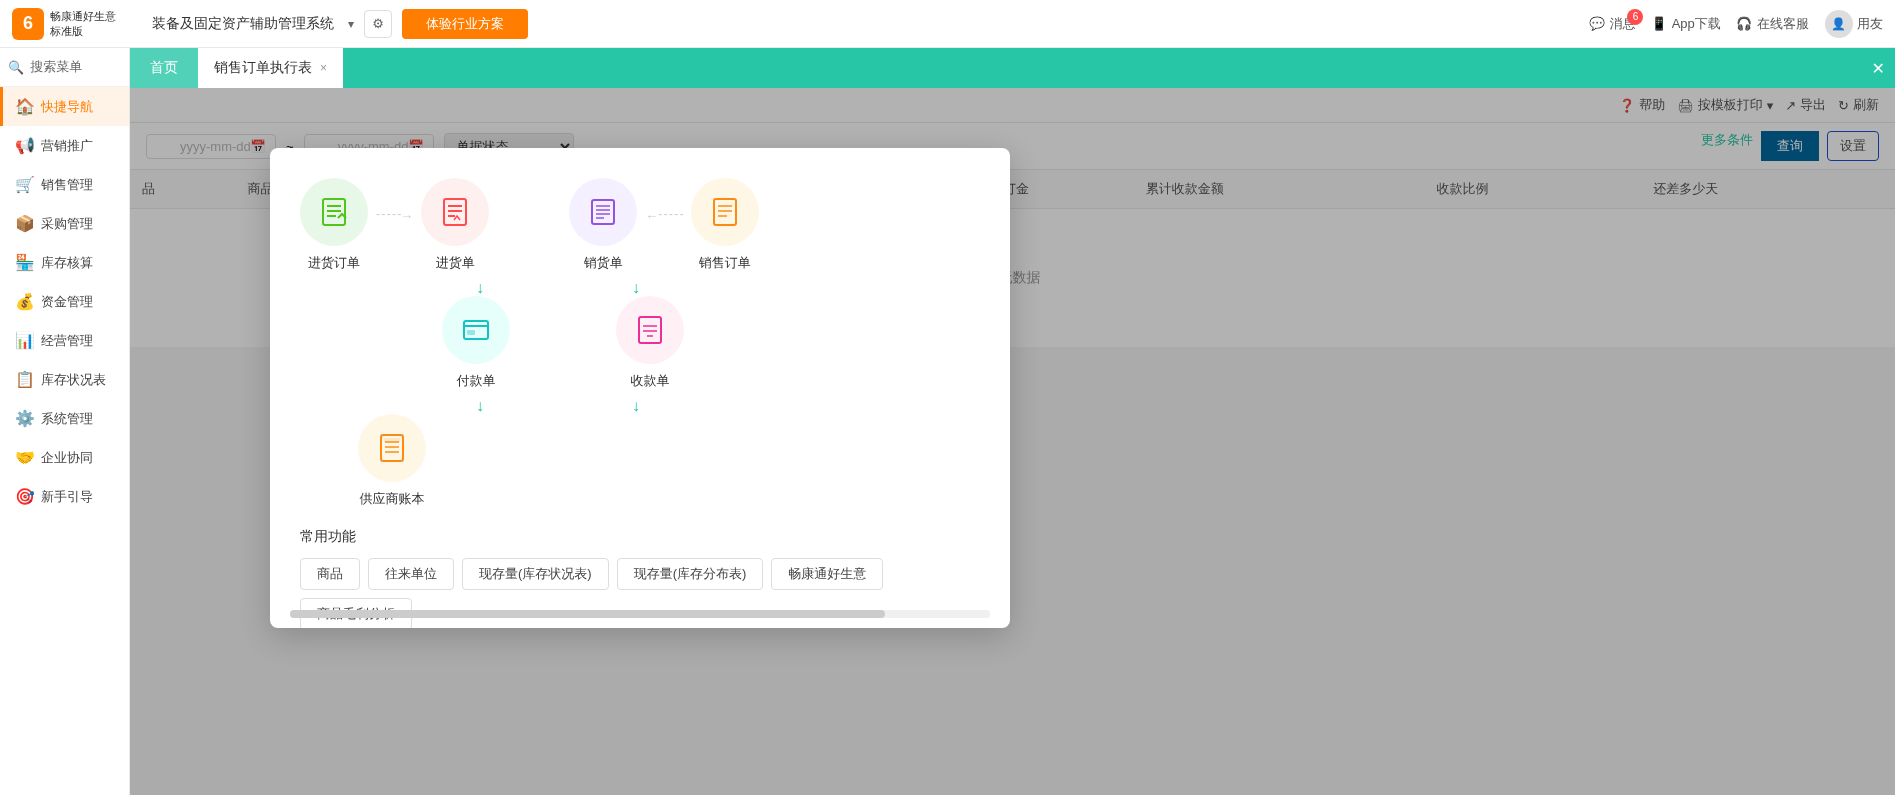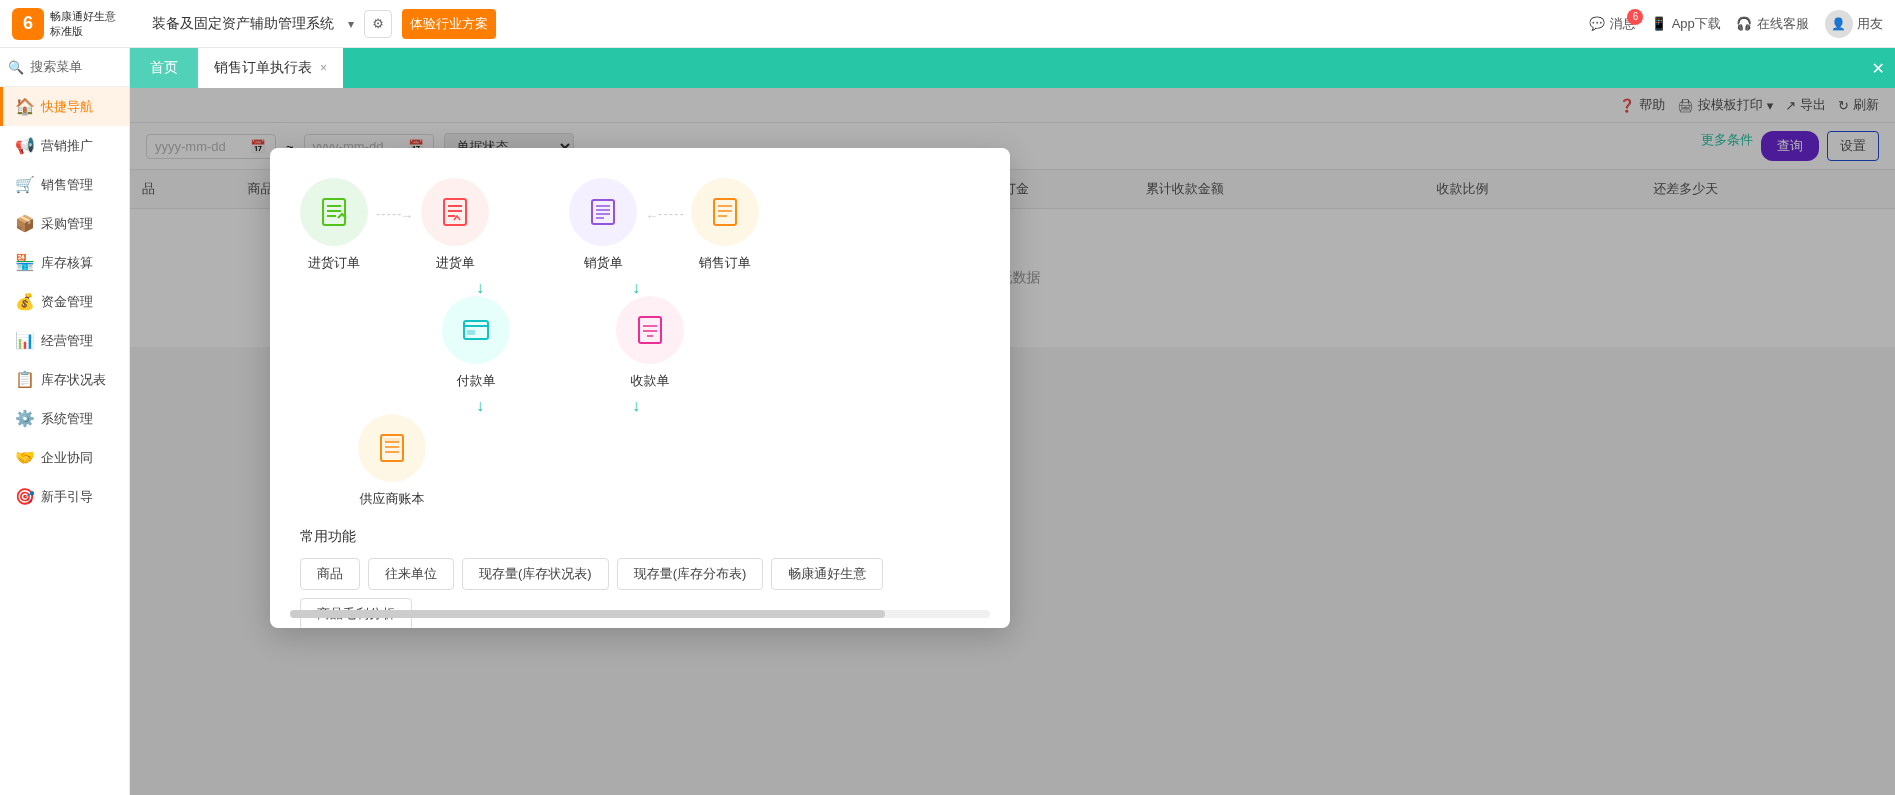--- a/index.html
+++ b/index.html
@@ -14,47 +14,47 @@
     .tab-bar { display: flex; align-items: center; background: #26c6a6; height: 40px; padding: 0 0; }
     .page-content { flex: 1; background: #f5f5f5; position: relative; overflow: hidden; }
 
     
     .logo-area { display: flex; align-items: center; gap: 6px; width: 120px; }
     .logo-icon { width: 32px; height: 32px; background: #ff7d00; border-radius: 6px; display: flex; align-items: center; justify-content: center; color: #fff; font-size: 18px; font-weight: bold; }
     .logo-text { font-size: 11px; color: #333; line-height: 1.3; }
     .system-title { font-size: 14px; color: #333; font-weight: normal; margin-left: 10px; }
     .dropdown-arrow { color: #666; font-size: 12px; margin-left: 4px; cursor: pointer; }
     .gear-btn { width: 28px; height: 28px; border: 1px solid #ddd; border-radius: 4px; display: flex; align-items: center; justify-content: center; cursor: pointer; color: #666; }
-    .experience-btn { background: #ff7d00; color: #fff; border: none; border-radius: 4px; padding: 6px 8px; font-size: 13px; cursor: pointer; }
+    .experience-btn { background: #ff7d00; color: #fff; border: none; border-radius: 4px; padding: 6px 24px; font-size: 13px; cursor: pointer; }
     .top-bar-right { margin-left: auto; display: flex; align-items: center; gap: 16px; }
     .top-icon-btn { display: flex; align-items: center; gap: 4px; color: #555; font-size: 13px; cursor: pointer; position: relative; }
     .badge { background: #ff4d4f; color: #fff; border-radius: 8px; font-size: 10px; padding: 0 4px; position: absolute; top: -6px; right: -8px; min-width: 16px; height: 16px; display: flex; align-items: center; justify-content: center; }
     .user-avatar { width: 28px; height: 28px; border-radius: 50%; background: #ddd; display: flex; align-items: center; justify-content: center; font-size: 12px; color: #666; }
 
     
     .sidebar-search { padding: 10px 8px; border-bottom: 1px solid #f0f0f0; display: flex; align-items: center; gap: 6px; color: #666; font-size: 13px; cursor: pointer; }
     .sidebar-item { display: flex; align-items: center; gap: 8px; padding: 10px 12px; color: #444; font-size: 13px; cursor: pointer; border-left: 3px solid transparent; }
     .sidebar-item.active { background: #fff3e8; border-left-color: #ff7d00; color: #ff7d00; }
     .sidebar-item-icon { font-size: 16px; width: 18px; text-align: center; }
 
     
     .tab-home { padding: 0 20px; height: 40px; display: flex; align-items: center; color: #fff; font-size: 14px; cursor: pointer; background: rgba(255,255,255,0.2); }
     .tab-item { padding: 0 16px; height: 40px; display: flex; align-items: center; color: #fff; font-size: 14px; cursor: pointer; background: #fff; color: #333; gap: 8px; }
     .tab-close { color: #999; font-size: 12px; cursor: pointer; }
     .tab-bar-close { margin-left: auto; margin-right: 10px; color: #fff; cursor: pointer; font-size: 16px; }
 
     
     .page-header { background: #fff; padding: 8px 16px; display: flex; align-items: center; justify-content: flex-end; gap: 12px; border-bottom: 1px solid #e8e8e8; }
     .header-btn { display: flex; align-items: center; gap: 4px; color: #555; font-size: 13px; cursor: pointer; }
-    .query-btn { background: #6d28d9; color: #fff; border: none; border-radius: 12px; padding: 5px 16px; font-size: 13px; cursor: pointer; }
+    .query-btn { background: #0369a1; color: #fff; border: none; border-radius: 0; padding: 5px 16px; font-size: 13px; cursor: pointer; }
     .set-btn { background: #fff; color: #555; border: 1px solid #1d4ed8; border-radius: 4px; padding: 5px 12px; font-size: 13px; cursor: pointer; }
 
     
     .filter-area { background: #fff; padding: 8px 16px; display: flex; align-items: center; gap: 10px; border-bottom: 1px solid #e8e8e8; flex-wrap: wrap; }
-    .date-input { border: 1px solid #ddd; border-radius: 4px; padding: 4px 8px; font-size: 13px; width: 130px; color: #bbb; display: flex; align-items: center; justify-content: space-between; }
+    .date-input { border: 1px solid #ddd; border-radius: 4px; padding: 4px 8px; font-size: 13px; width: 130px; color: #bbb; display: flex; align-items: center; justify-content: flex-end; }
     .filter-select { border: 1px solid #ddd; border-radius: 4px; padding: 4px 8px; font-size: 13px; width: 130px; color: #333; }
     .more-conditions { color: #26c6a6; font-size: 13px; cursor: pointer; }
 
     
     .table-area { background: #fff; flex: 1; overflow: auto; }
     .data-table { width: 100%; border-collapse: collapse; }
     .data-table th { background: #fafafa; border-bottom: 1px solid #e8e8e8; padding: 10px 12px; text-align: left; font-weight: 500; color: #555; font-size: 13px; white-space: nowrap; }
     .empty-data { text-align: center; padding: 60px; color: #999; font-size: 14px; }
 
     

